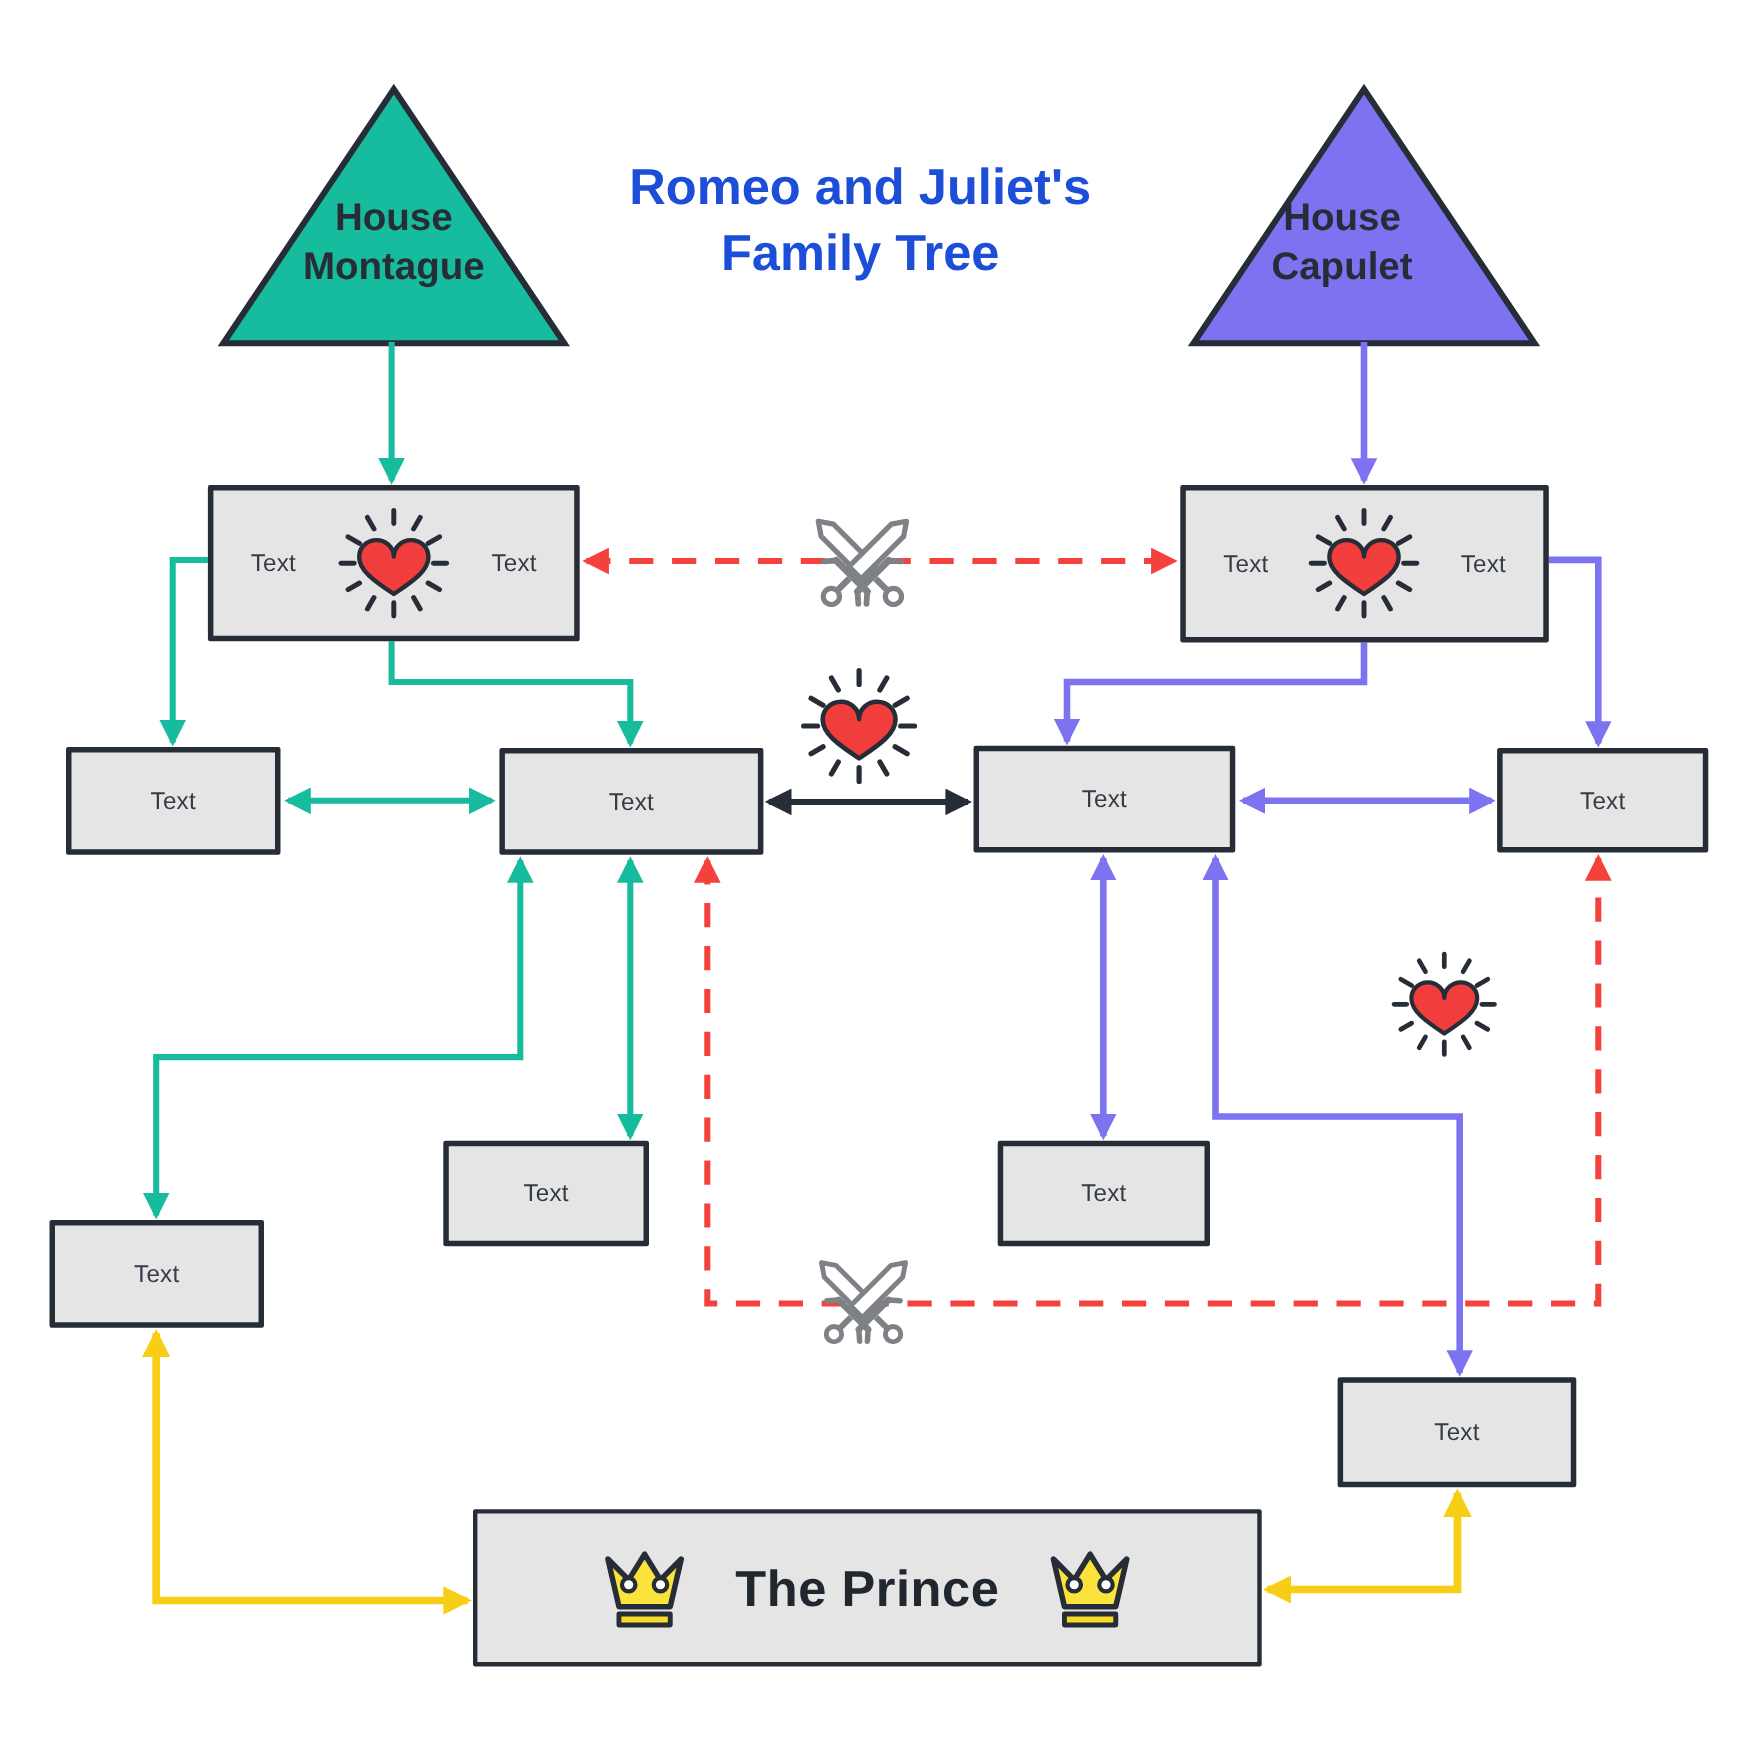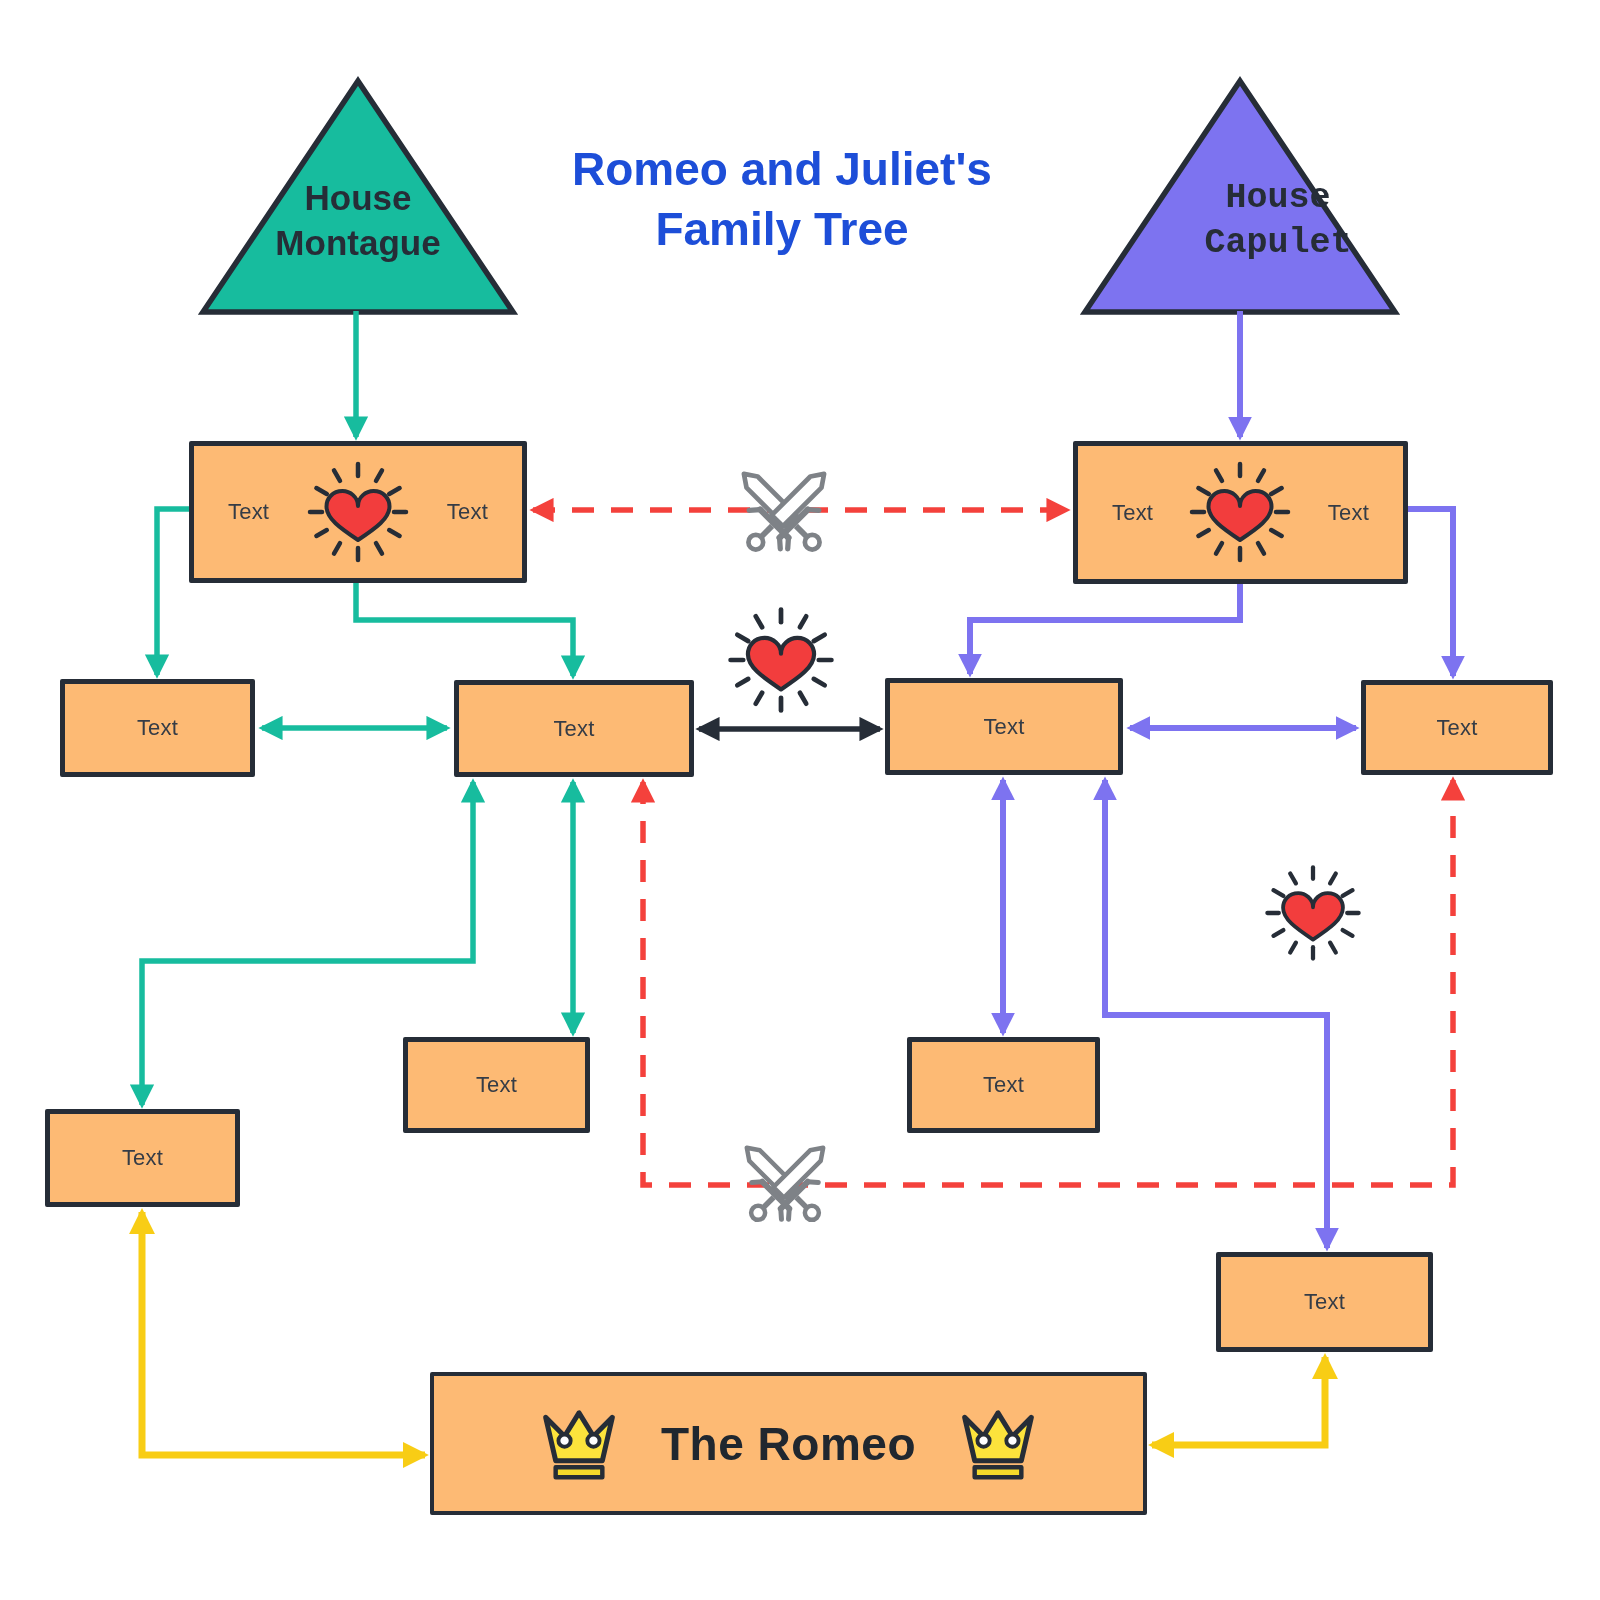--- a/index.html
+++ b/index.html
@@ -2,21 +2,21 @@
 <html><head>
 <meta charset="utf-8">
 <style>
   html,body{margin:0;padding:0;background:#ffffff;}
   #canvas{position:relative;width:1600px;height:1600px;background:#ffffff;
           font-family:"Liberation Sans",sans-serif;overflow:hidden;}
   svg.layer{position:absolute;left:0;top:0;width:1600px;height:1600px;}
   #connector-layer{z-index:1;}
   #icon-layer{z-index:3;pointer-events:none;}
 
-  .box{position:absolute;box-sizing:border-box;background:#fdba74;
+  .box{position:absolute;box-sizing:border-box;background:#e5e5e5;
        border:5px solid #262d37;border-radius:2px;z-index:2;
        display:flex;align-items:center;justify-content:center;}
   .box-label{font-size:22px;color:#353c46;letter-spacing:.2px;}
 
   .parents{justify-content:space-between;padding:0 34px;}
   .heart-slot{width:104px;height:104px;flex:0 0 auto;}
 
   #box-parents-left{left:189px;top:441px;width:338px;height:142px;}
   #box-parents-right{left:1073px;top:441px;width:335px;height:143px;}
   #box-mid-far-left{left:60px;top:679px;width:195px;height:98px;}
@@ -27,21 +27,21 @@
   #box-lower-mid-left{left:403px;top:1037px;width:187px;height:96px;}
   #box-lower-mid-right{left:907px;top:1037px;width:193px;height:96px;}
   #box-lower-right{left:1216px;top:1252px;width:217px;height:100px;}
   #box-prince{left:430px;top:1372px;width:717px;height:143px;border-width:4px;gap:42px;}
 
   #title{position:absolute;left:482px;top:140px;width:600px;z-index:2;
          text-align:center;font-size:46px;font-weight:700;color:#1d4ed8;line-height:1.3;}
   .house-label{position:absolute;width:200px;top:176px;z-index:2;text-align:center;
                font-size:35px;font-weight:700;color:#262d37;line-height:1.28;}
   #house-label-montague{left:258px;}
-  #house-label-capulet{left:1178px;font-family:Liberation Mono, monospace;}
+  #house-label-capulet{left:1120px;}
 
   #prince-label{font-size:46px;font-weight:800;color:#20272f;letter-spacing:.5px;}
 </style>
 </head>
 <body>
 
 <div id="canvas">
 
   <svg id="connector-layer" class="layer" viewBox="0 0 1600 1600">
     <defs>
@@ -139,21 +139,21 @@
     <span class="box-label">Text</span>
   </div>
 
   <div class="box" id="box-prince">
     <svg width="80" height="76" viewBox="-36 -32 72 68">
       <path d="M-30 -22 L-21 17 L21 17 L30 -22 L13 -5 L0 -26 L-13 -5 Z" fill="#fce33c" stroke="#262d37" stroke-width="4.5" stroke-linejoin="round"></path>
       <circle cx="-13" cy="-1" r="5.5" fill="#ffffff" stroke="#262d37" stroke-width="3.5"></circle>
       <circle cx="13" cy="-1" r="5.5" fill="#ffffff" stroke="#262d37" stroke-width="3.5"></circle>
       <path d="M-21 23 L21 23 L21 32 L-21 32 Z" fill="#f5da2a" stroke="#262d37" stroke-width="4" stroke-linejoin="round"></path>
     </svg>
-    <span id="prince-label">The Romeo</span>
+    <span id="prince-label">The Prince</span>
     <svg width="80" height="76" viewBox="-36 -32 72 68">
       <path d="M-30 -22 L-21 17 L21 17 L30 -22 L13 -5 L0 -26 L-13 -5 Z" fill="#fce33c" stroke="#262d37" stroke-width="4.5" stroke-linejoin="round"></path>
       <circle cx="-13" cy="-1" r="5.5" fill="#ffffff" stroke="#262d37" stroke-width="3.5"></circle>
       <circle cx="13" cy="-1" r="5.5" fill="#ffffff" stroke="#262d37" stroke-width="3.5"></circle>
       <path d="M-21 23 L21 23 L21 32 L-21 32 Z" fill="#f5da2a" stroke="#262d37" stroke-width="4" stroke-linejoin="round"></path>
     </svg>
   </div>
 
   <svg id="icon-layer" class="layer" viewBox="0 0 1600 1600">
     <defs>

